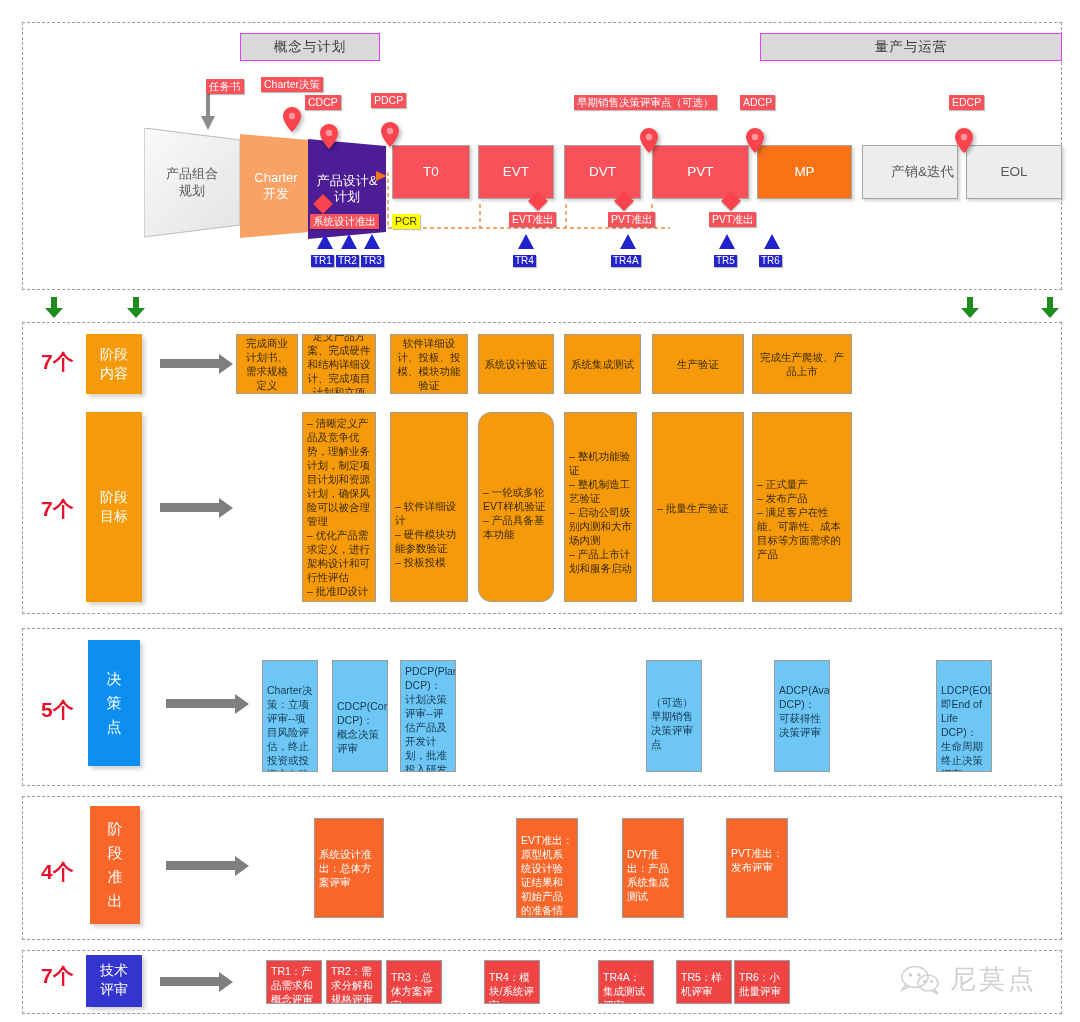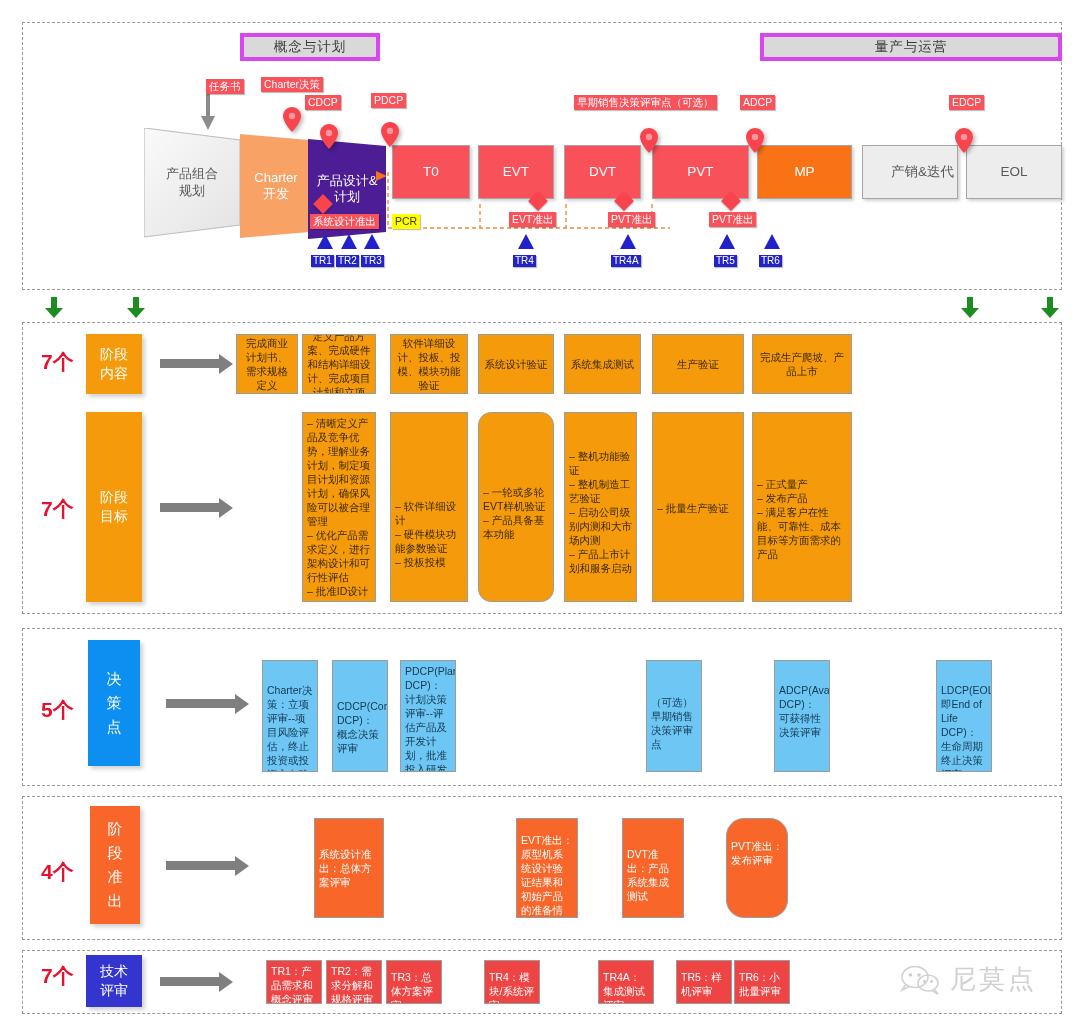--- a/index.html
+++ b/index.html
@@ -16,21 +16,21 @@
   
   .sect{
     position:absolute;box-sizing:border-box;
     border:1px dashed #9a9a9a;
     background:transparent;
   }
 
   
   .band{
     position:absolute;box-sizing:border-box;
-    background:#d9d9d9;border:4px solid #d946ef;
+    background:#d9d9d9;border:1px solid #d946ef;
     display:flex;align-items:center;justify-content:center;
     font-size:13.5px;color:#3a3a3a;letter-spacing:1px;
   }
 
   
   .chev{
     position:absolute;box-sizing:border-box;
     display:flex;align-items:center;justify-content:center;
     text-align:center;color:#fff;font-size:13px;line-height:1.25;
     filter:drop-shadow(2px 2px 2px rgba(0,0,0,.22));
@@ -342,25 +342,25 @@
     <span style="white-space:pre-line;">阶
 段
 准
 出</span>
   </div>
   <div class="garrowR" style="left:166px;top:861px;width:70px;"></div>
 
   <div class="cell top c-ored" style="left:314px;top:818px;width:70px;height:100px;padding-top:28px;">系统设计准出：总体方案评审</div>
   <div class="cell top c-ored" style="left:516px;top:818px;width:62px;height:100px;padding-top:14px;">EVT准出：原型机系统设计验证结果和初始产品的准备情况</div>
   <div class="cell top c-ored" style="left:622px;top:818px;width:62px;height:100px;padding-top:28px;">DVT准出：产品系统集成测试</div>
-  <div class="cell top c-ored" style="left:726px;top:818px;width:62px;height:100px;padding-top:20px;border-radius:18px;">PVT准出：发布评审</div>
+  <div class="cell top c-ored" style="left:726px;top:818px;width:62px;height:100px;padding-top:27px;">PVT准出：发布评审</div>
 
   <div class="cnt" style="left:41px;top:962px;">7个</div>
   <div class="keyblk" style="left:86px;top:955px;width:56px;height:52px;background:#3434cf;font-size:14px;">
-    <span style="white-space:pre-line;">技术
+    <span style="white-space:pre-line;font-family:Liberation Serif, serif;">技术
 评审</span>
   </div>
   <div class="garrowR" style="left:160px;top:977px;width:60px;"></div>
 
   <div class="cell top c-indigo" style="left:266px;top:960px;width:56px;height:44px;">TR1：产品需求和概念评审</div>
   <div class="cell top c-indigo" style="left:326px;top:960px;width:56px;height:44px;">TR2：需求分解和规格评审</div>
   <div class="cell top c-indigo" style="left:386px;top:960px;width:56px;height:44px;padding-top:9px;">TR3：总体方案评审</div>
   <div class="cell top c-indigo" style="left:484px;top:960px;width:56px;height:44px;padding-top:9px;">TR4：模块/系统评审</div>
   <div class="cell top c-indigo" style="left:598px;top:960px;width:56px;height:44px;padding-top:9px;">TR4A：集成测试评审</div>
   <div class="cell top c-indigo" style="left:676px;top:960px;width:56px;height:44px;padding-top:9px;">TR5：样机评审</div>

